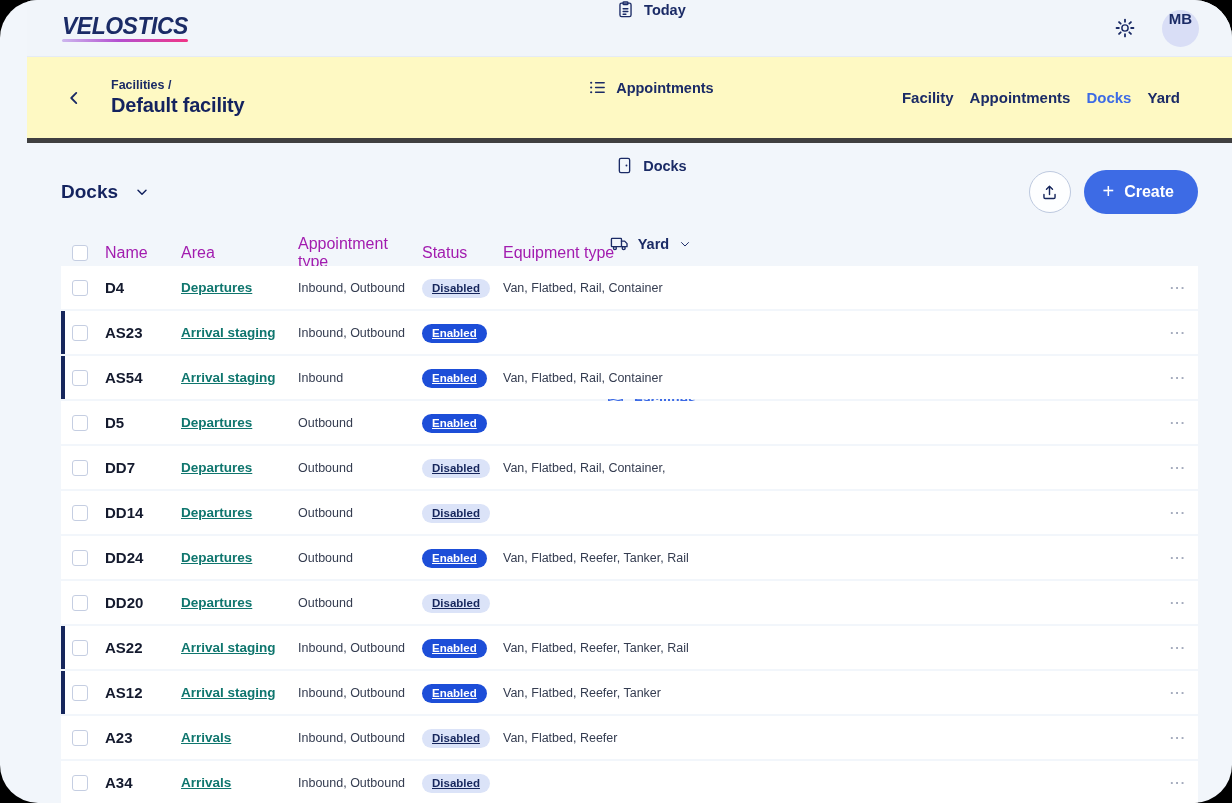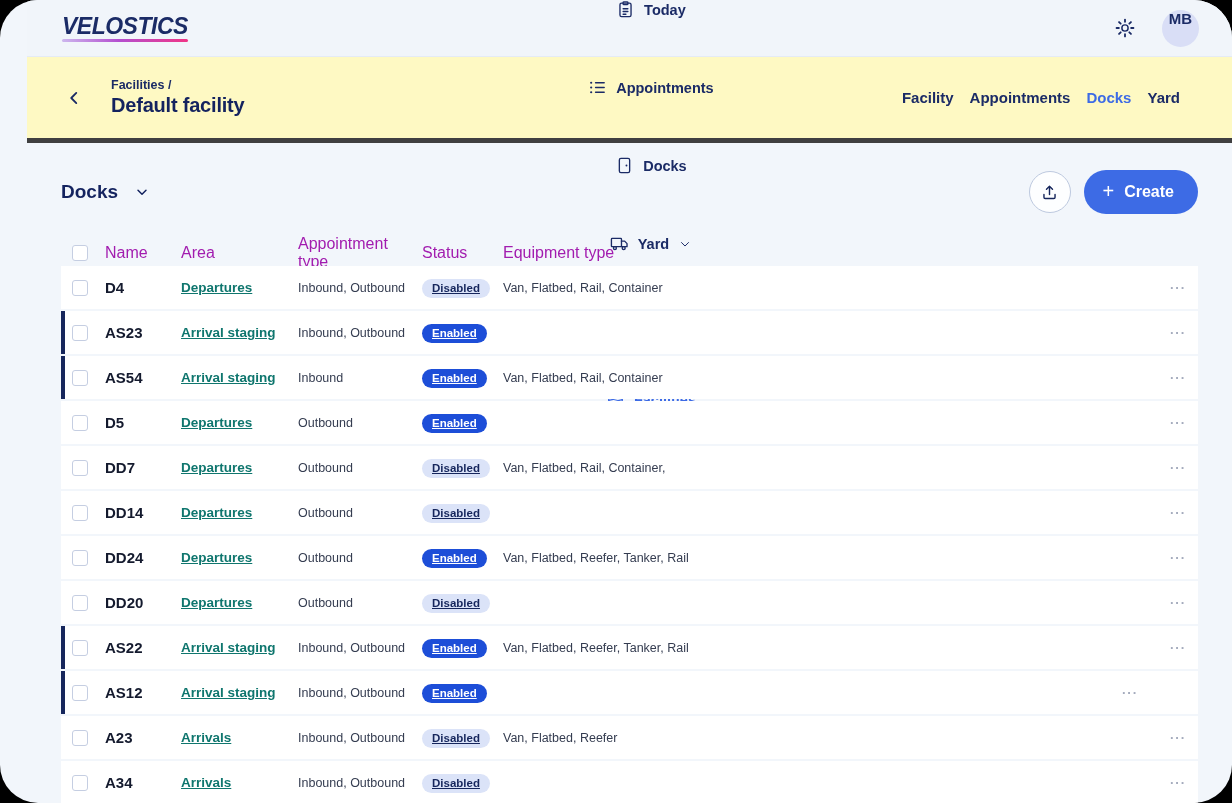--- a/index.html
+++ b/index.html
@@ -357,20 +357,21 @@
   </div>
 
   <div class="t-grid row accent">
     <div>
               <div class="cb"></div>
             </div>
     <span class="cell-name">AS12</span>
     <span class="cell-area">Arrival staging</span>
     <span class="cell-appt">Inbound, Outbound</span>
     <span><span class="badge enabled">Enabled</span></span>
+    <span class="cell-equip">Van, Flatbed, Reefer, Tanker</span>
     <span class="row-menu">···</span>
   </div>
 
   <div class="t-grid row">
     <div>
               <div class="cb"></div>
             </div>
     <span class="cell-name">A23</span>
     <span class="cell-area">Arrivals</span>
     <span class="cell-appt">Inbound, Outbound</span>

